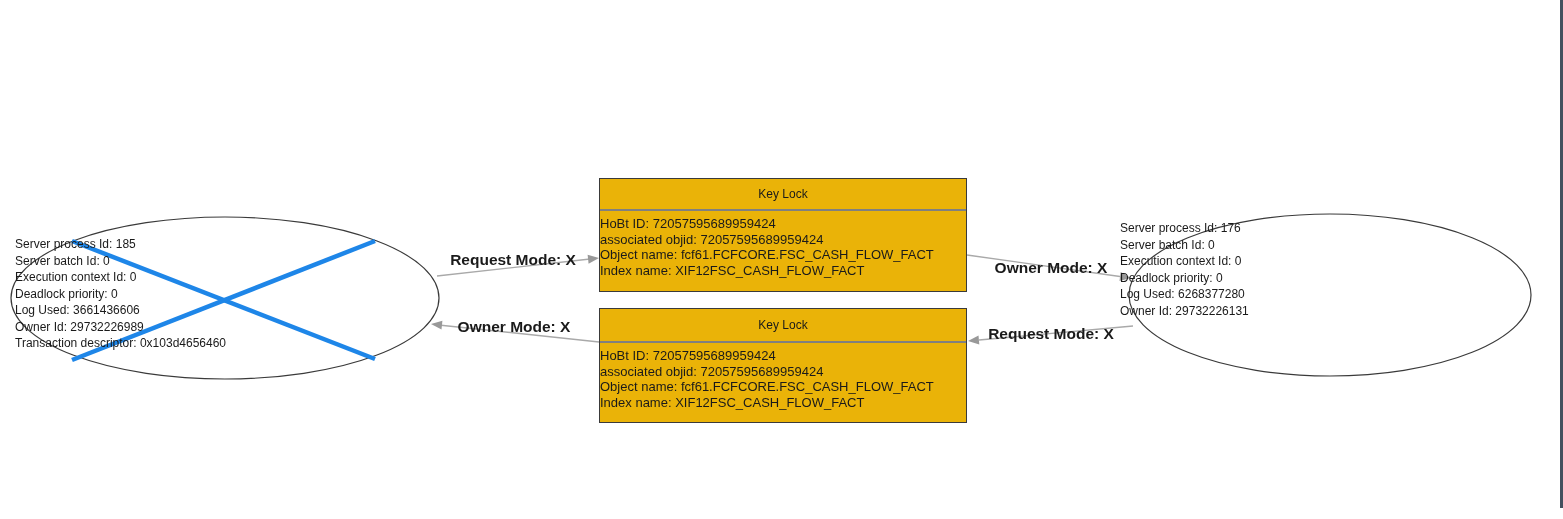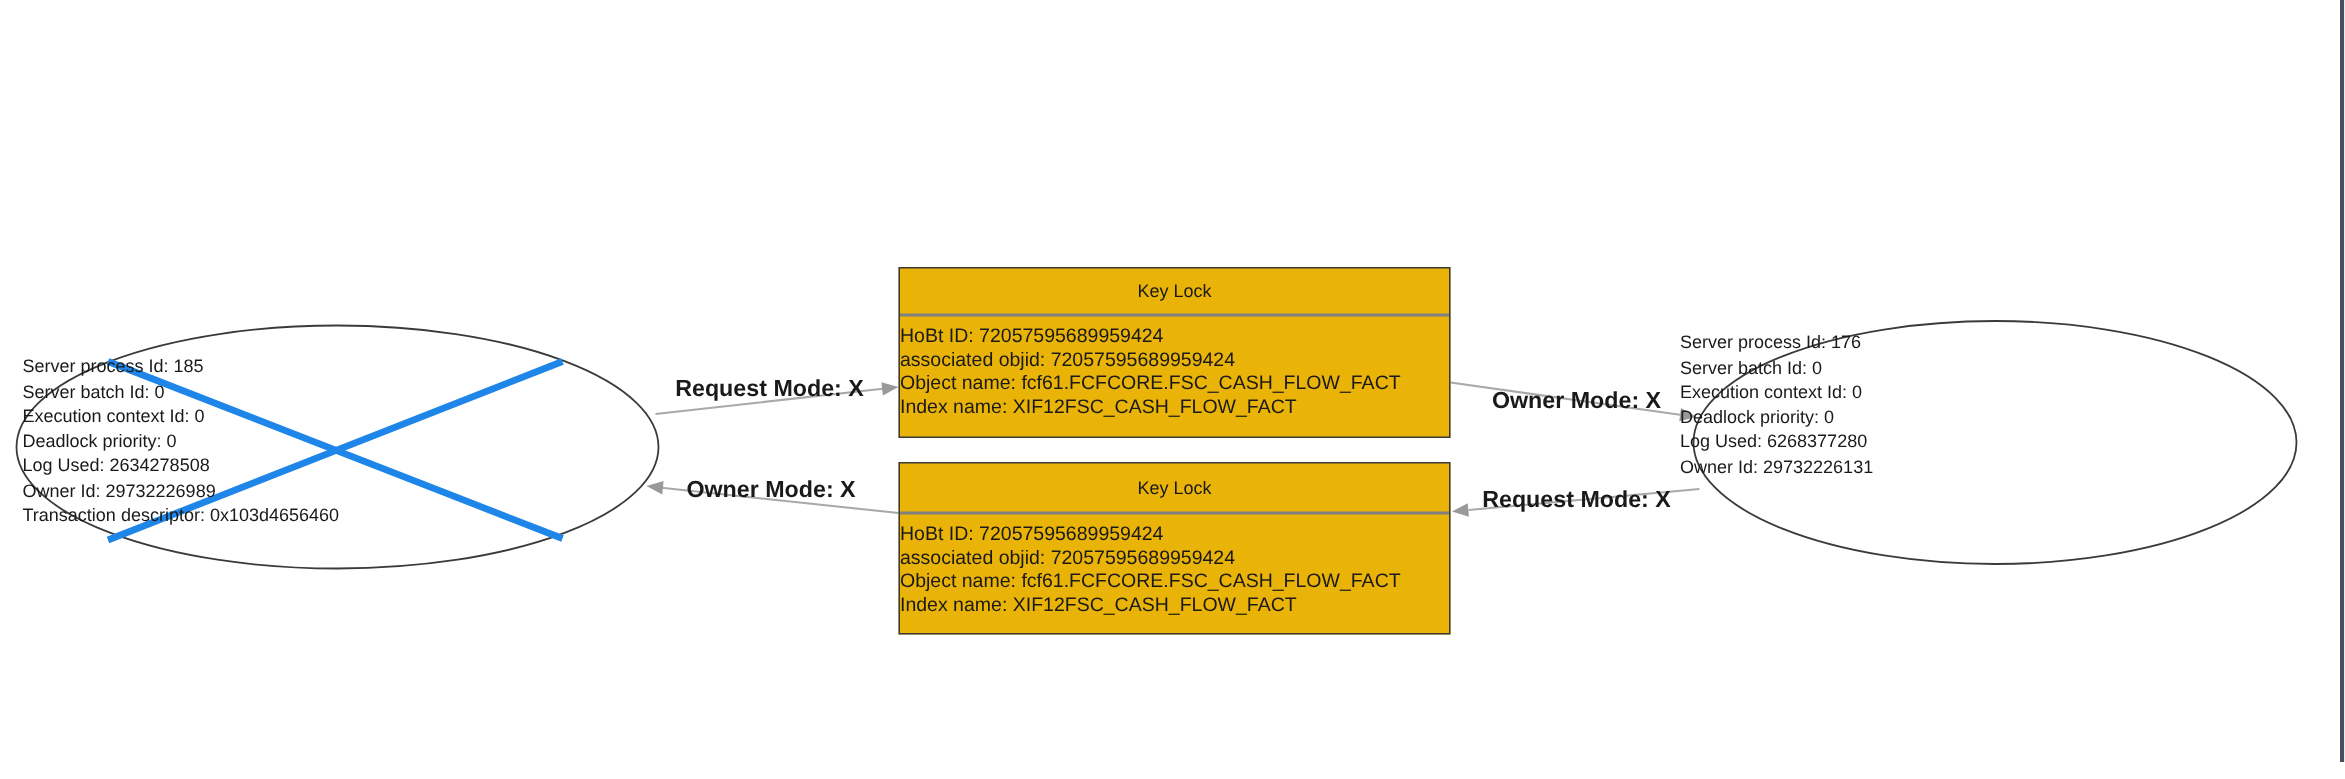--- a/index.html
+++ b/index.html
@@ -87,21 +87,21 @@
 
     <line x1="72" y1="241" x2="375" y2="359" style="stroke:var(--victim-cross);stroke-width:4.5"></line>
     <line x1="72" y1="360" x2="375" y2="241" style="stroke:var(--victim-cross);stroke-width:4.5"></line>
   </svg>
 
   <div class="proc-text" style="left:15px;top:236px;">
     <div>Server process Id: 185</div>
     <div>Server batch Id: 0</div>
     <div>Execution context Id: 0</div>
     <div>Deadlock priority: 0</div>
-    <div>Log Used: 2634278508</div>
+    <div>Log Used: 3661436606</div>
     <div>Owner Id: 29732226989</div>
     <div>Transaction descriptor: 0x103d4656460</div>
   </div>
 
   <div class="proc-text" style="left:1120px;top:220px;">
     <div>Server process Id: 176</div>
     <div>Server batch Id: 0</div>
     <div>Execution context Id: 0</div>
     <div>Deadlock priority: 0</div>
     <div>Log Used: 6268377280</div>

